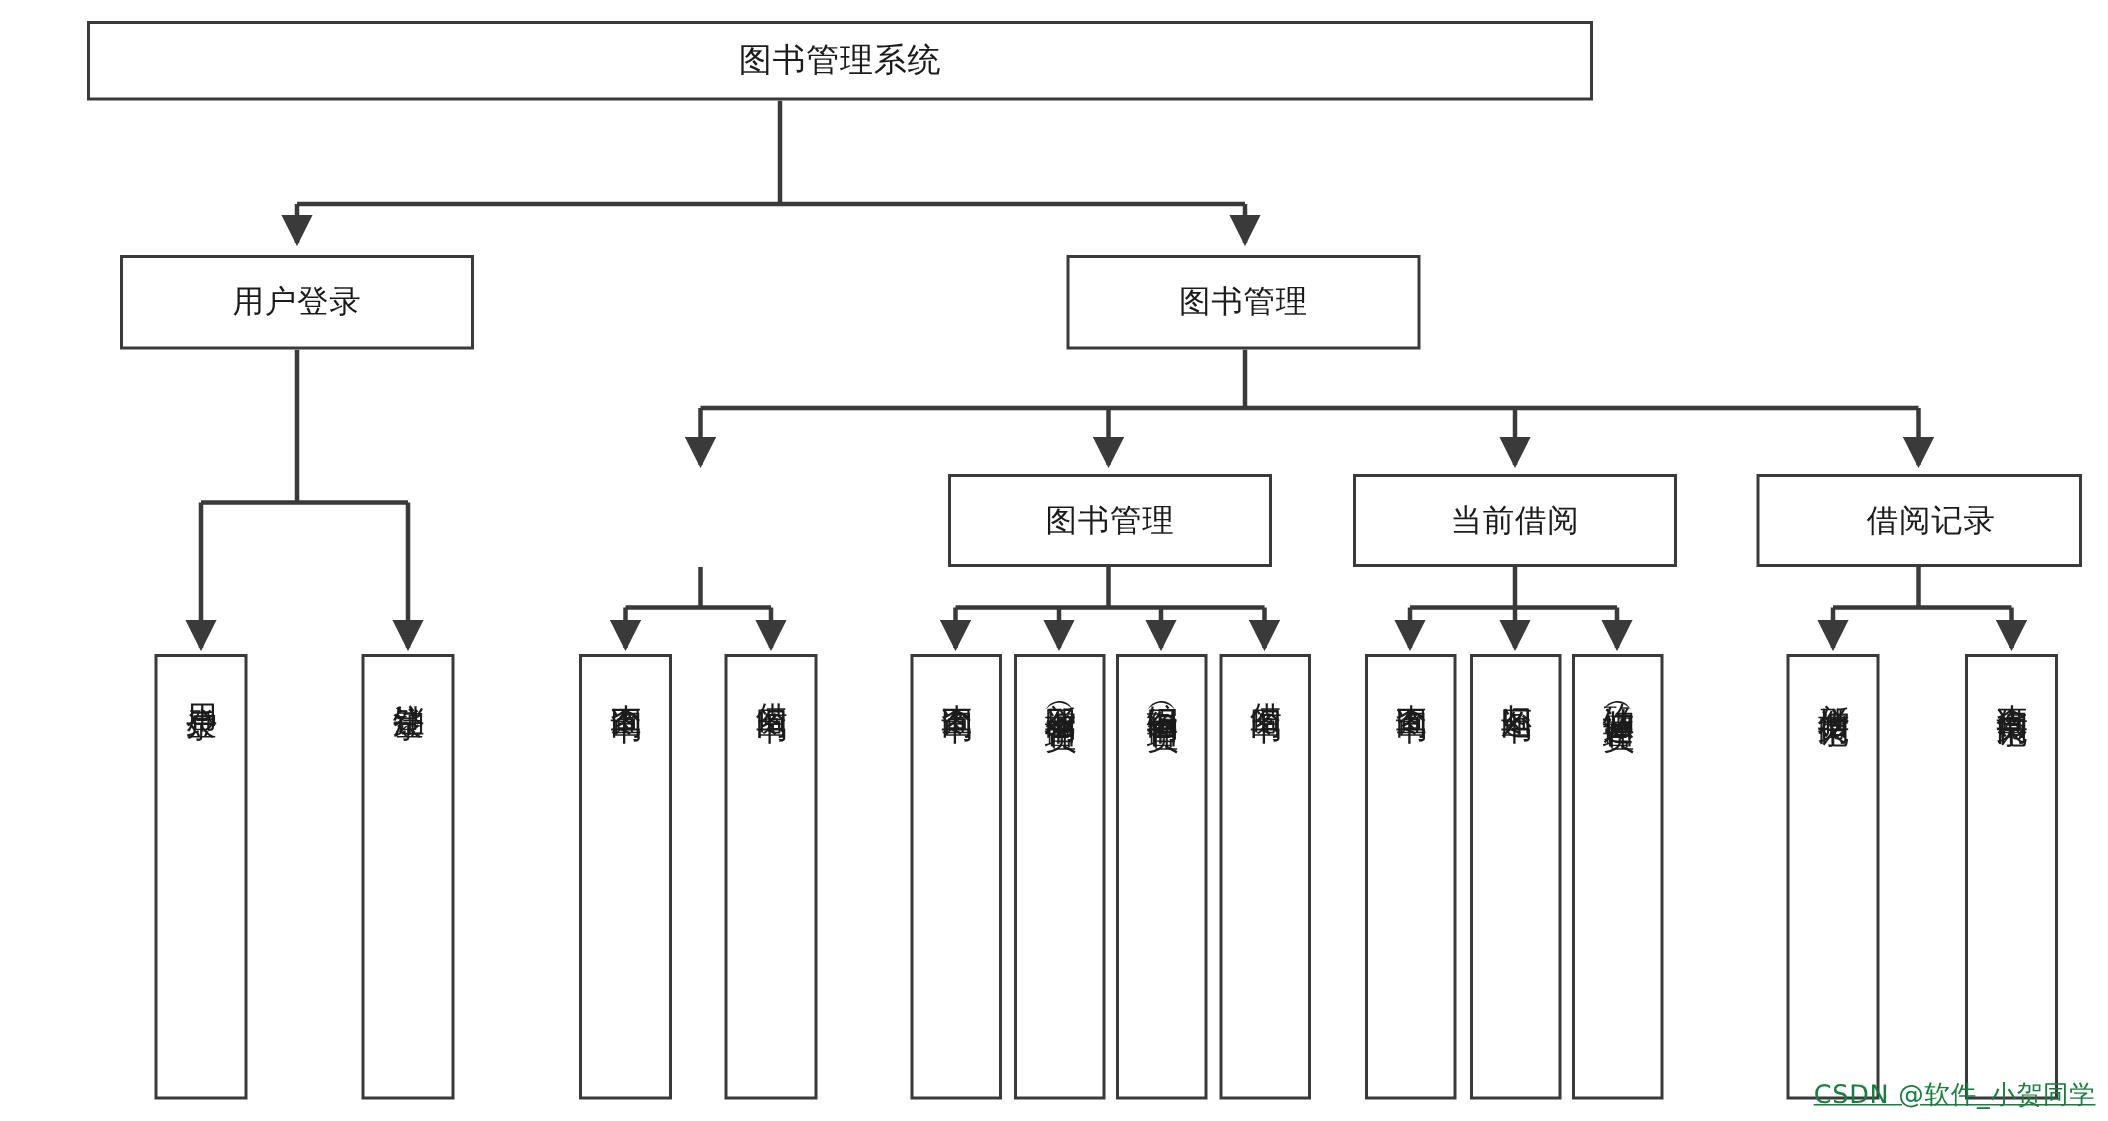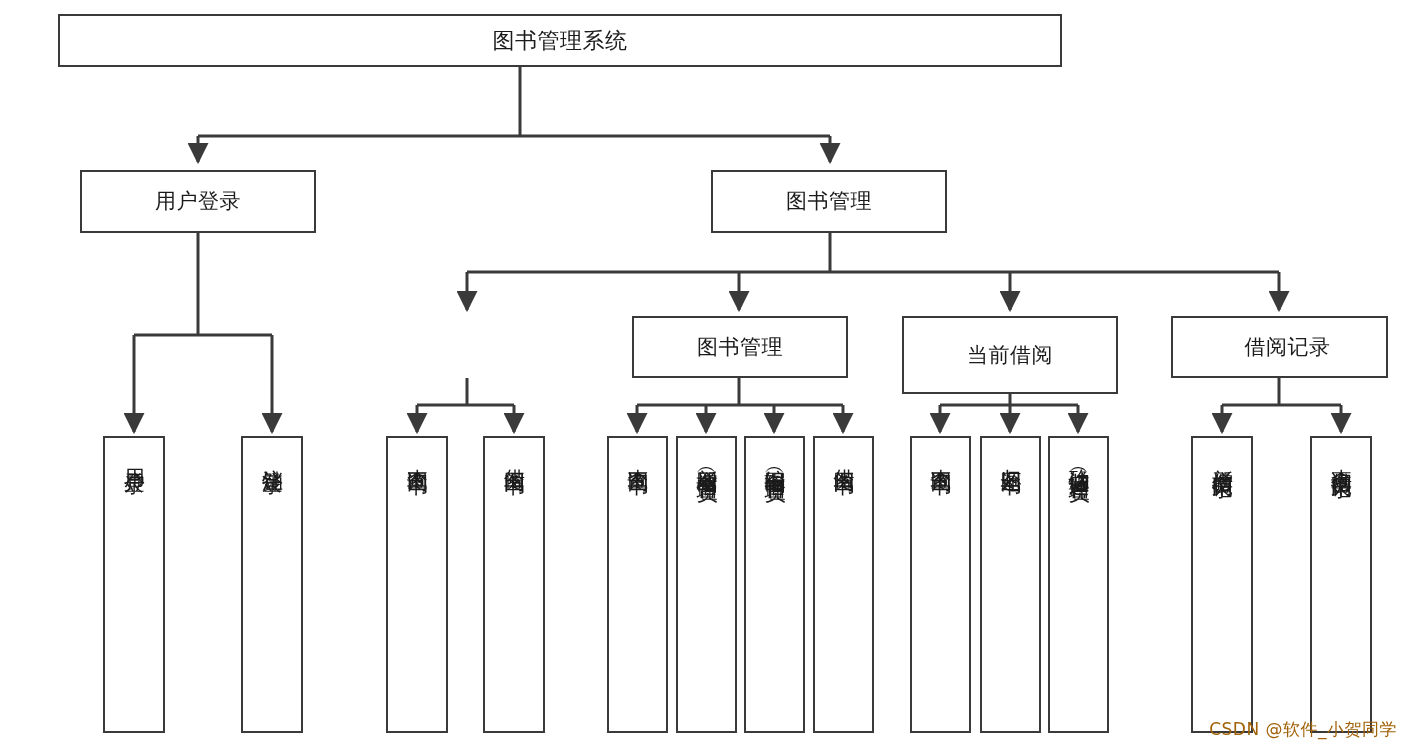--- a/index.html
+++ b/index.html
@@ -59,24 +59,25 @@
     line-height: 1;
   }
   #node-root .label {
     font-size: 22px;
   }
   #watermark {
     position: absolute;
     right: 8px;
     bottom: 6px;
     font-size: 17px;
-    color: #a16207;
+    color: #15803d;
     letter-spacing: 0.5px;
     z-index: 5;
     white-space: nowrap;
+    text-decoration: underline;
   }
 </style>
 </head>
 <body>
 
 <div id="diagram-root">
 
   <svg id="diagram-svg" viewBox="0 0 1405 747" xmlns="http://www.w3.org/2000/svg">
     <defs>
       <marker id="arrow" viewBox="0 0 10 10" refX="9" refY="5" markerWidth="7" markerHeight="7" orient="auto-start-reverse">
@@ -134,21 +135,21 @@
   <div class="node horizontal" style="left:80px; top:170px; width:236px; height:63px;">
     <span class="label">用户登录</span>
   </div>
   <div class="node horizontal" style="left:711px; top:170px; width:236px; height:63px;">
     <span class="label">图书管理</span>
   </div>
 
   <div class="node horizontal" style="left:632px; top:316px; width:216px; height:62px;">
     <span class="label">图书管理</span>
   </div>
-  <div class="node horizontal" style="left:902px; top:316px; width:216px; height:78px;">
+  <div class="node horizontal" style="left:902px; top:316px; width:216px; height:62px;">
     <span class="label">当前借阅</span>
   </div>
   <div class="node horizontal" style="left:1171px; top:316px; width:217px; height:62px;padding-left:16px;">
     <span class="label">借阅记录</span>
   </div>
 
   <div class="node vertical" style="left:103px; top:436px; width:62px; height:297px;">
     <span class="label">用户登录</span>
   </div>
   <div class="node vertical" style="left:241px; top:436px; width:62px; height:297px;">

